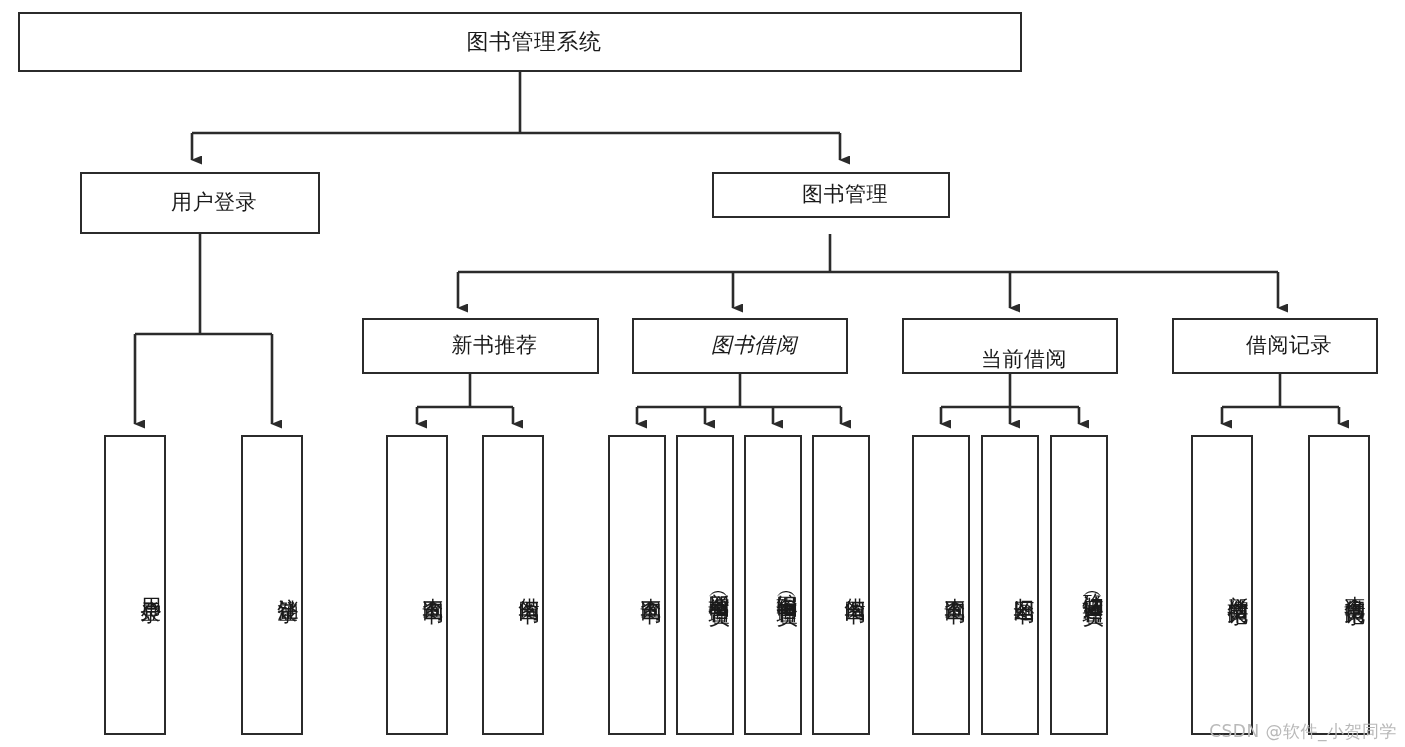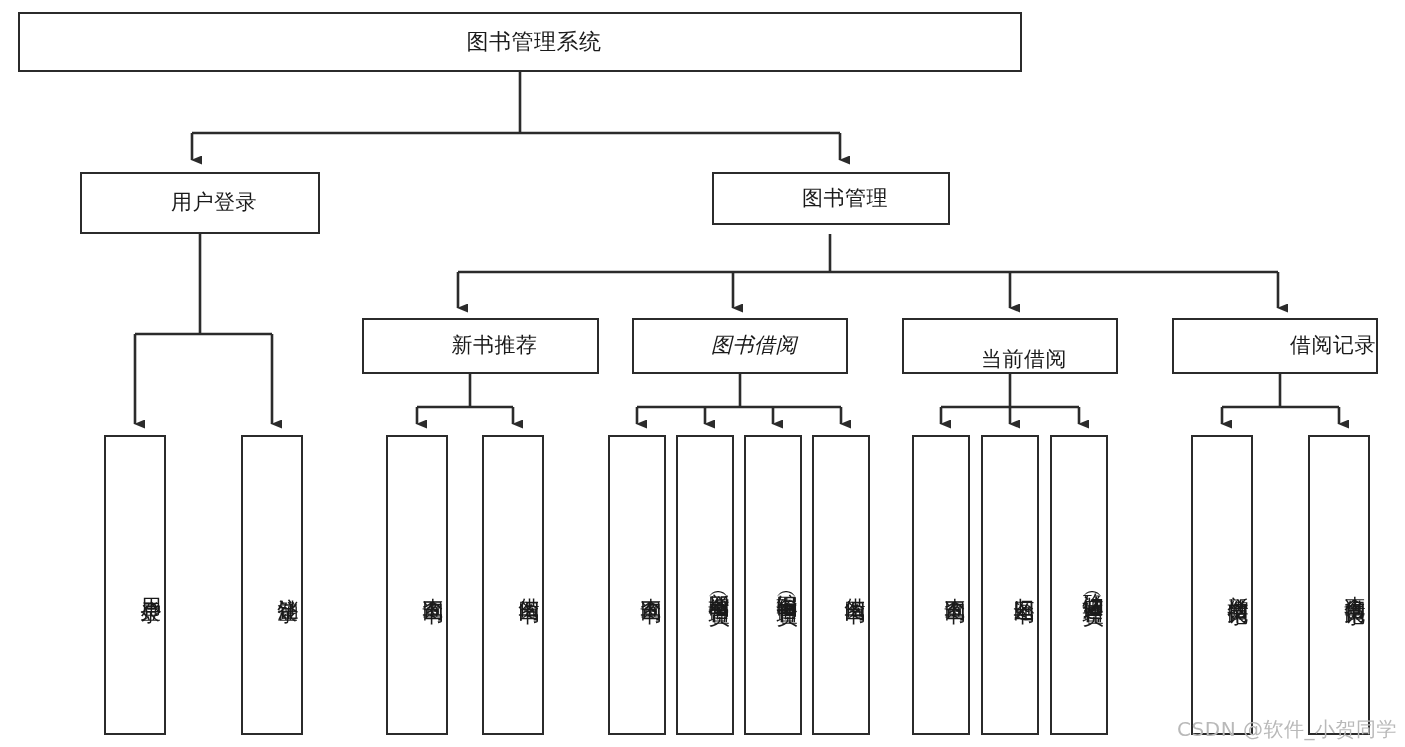--- a/index.html
+++ b/index.html
@@ -57,21 +57,21 @@
     justify-content: center;
   }
   .node-label {
     display: block;
     white-space: nowrap;
   }
   #watermark {
     position: absolute;
     right: 8px;
     bottom: 4px;
-    font-size: 20px;
+    font-size: 17px;
     color: #b9b9b9;
     letter-spacing: 0.5px;
     white-space: nowrap;
     user-select: none;
   }
 </style>
 </head>
 <body>
 
 <div id="diagram-root">
@@ -126,34 +126,34 @@
     </g>
   </svg>
 
   <div class="node horizontal root" style="left:18px; top:12px; width:1004px; height:60px;">
     <span class="node-label">图书管理系统</span>
   </div>
 
   <div class="node horizontal" style="left:80px; top:172px; width:240px; height:62px;">
     <span class="node-label">用户登录</span>
   </div>
-  <div class="node horizontal" style="left:712px; top:172px; width:238px; height:53px;">
+  <div class="node horizontal" style="left:712px; top:172px; width:238px; height:46px;">
     <span class="node-label">图书管理</span>
   </div>
 
   <div class="node horizontal" style="left:362px; top:318px; width:237px; height:56px;">
     <span class="node-label">新书推荐</span>
   </div>
   <div class="node horizontal" style="left:632px; top:318px; width:216px; height:56px;font-style:italic;">
     <span class="node-label">图书借阅</span>
   </div>
   <div class="node horizontal" style="left:902px; top:318px; width:216px; height:56px;align-items:flex-end;">
     <span class="node-label">当前借阅</span>
   </div>
-  <div class="node horizontal" style="left:1172px; top:318px; width:206px; height:56px;justify-content:flex-end;">
+  <div class="node horizontal" style="left:1172px; top:318px; width:206px; height:56px;">
     <span class="node-label">借阅记录</span>
   </div>
 
   <div class="node vertical" style="left:104px; top:435px; width:62px; height:300px;">
     <span class="node-label">用户登录</span>
   </div>
   <div class="node vertical" style="left:241px; top:435px; width:62px; height:300px;">
     <span class="node-label">注销登录</span>
   </div>
 

